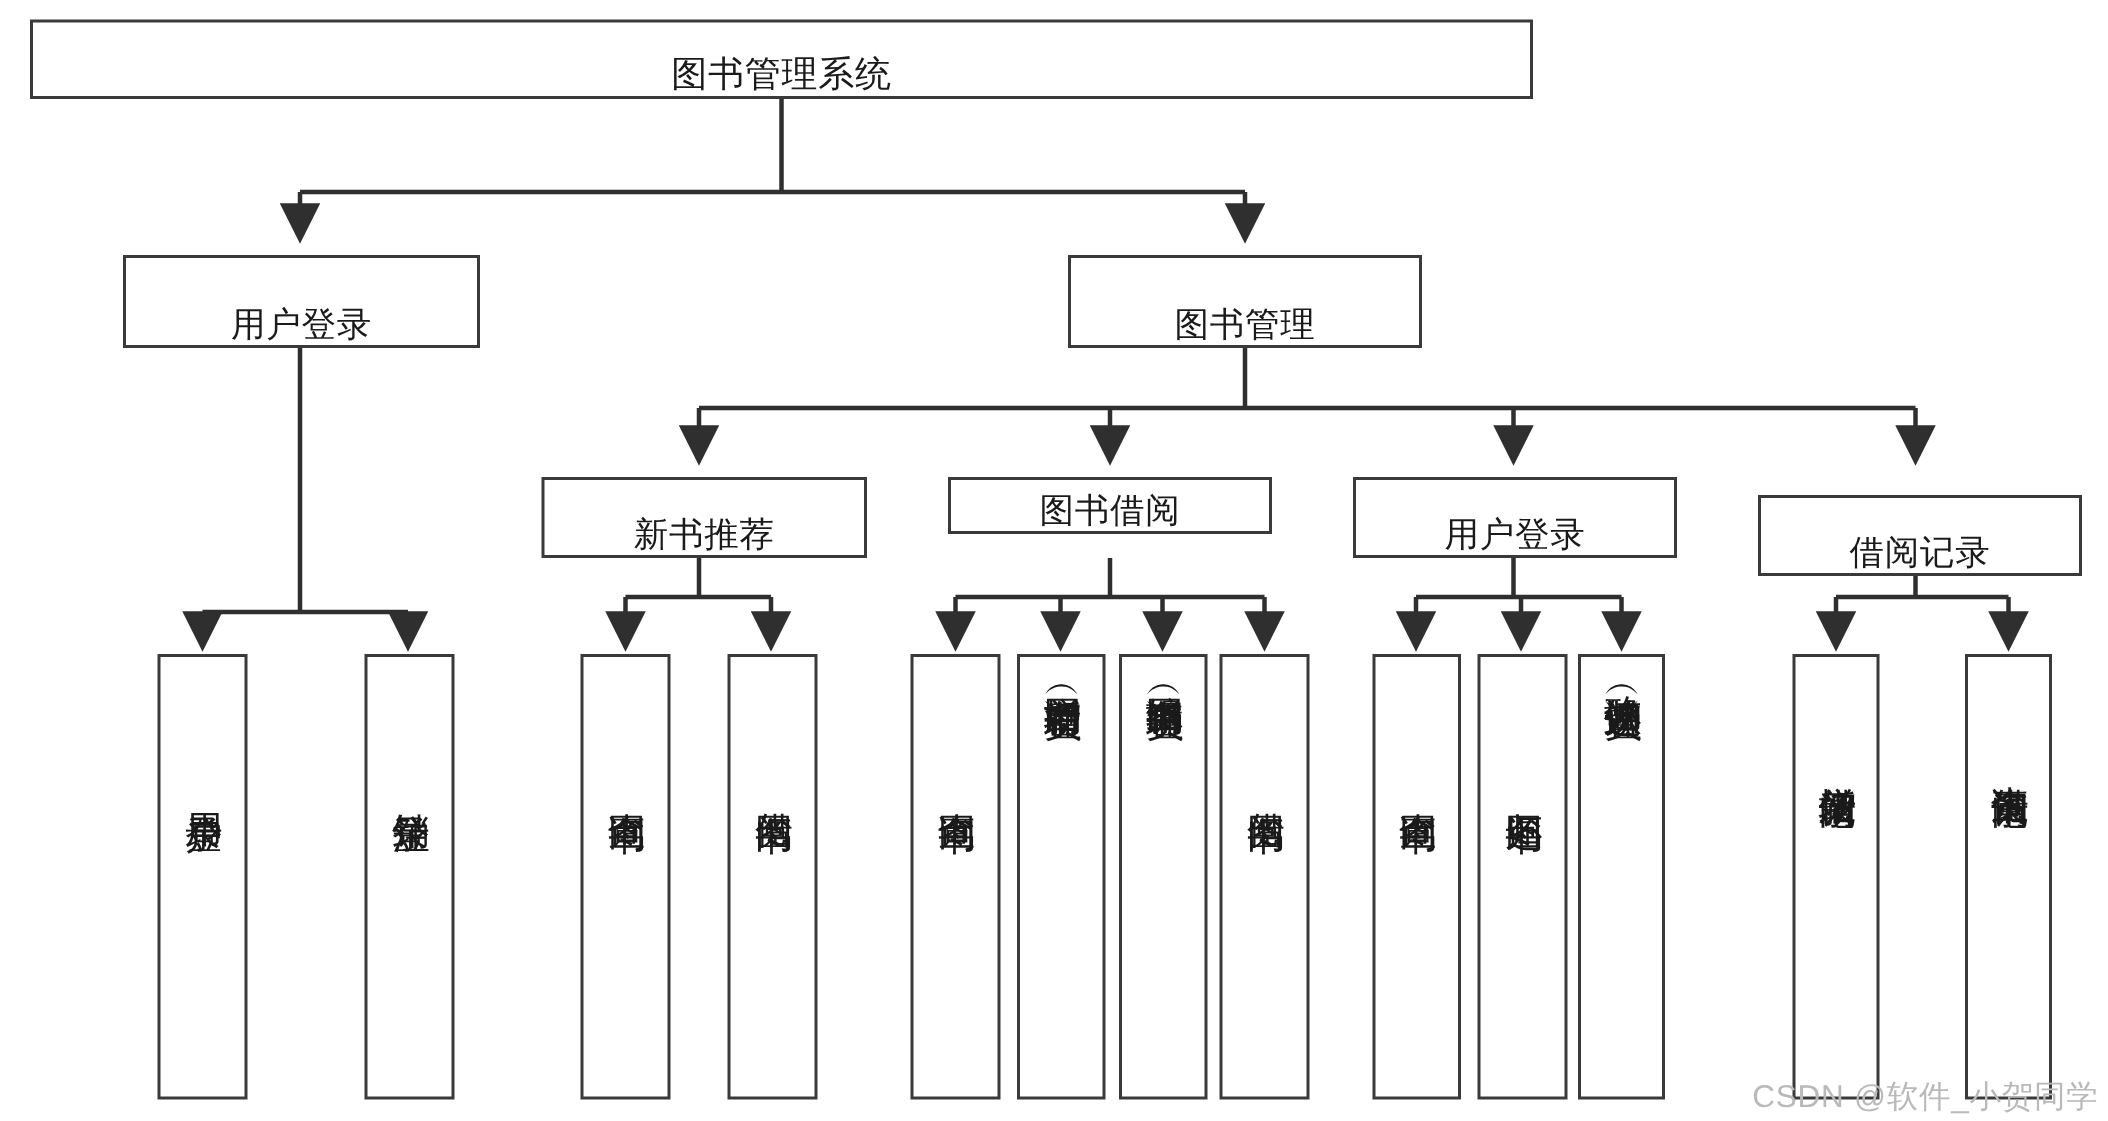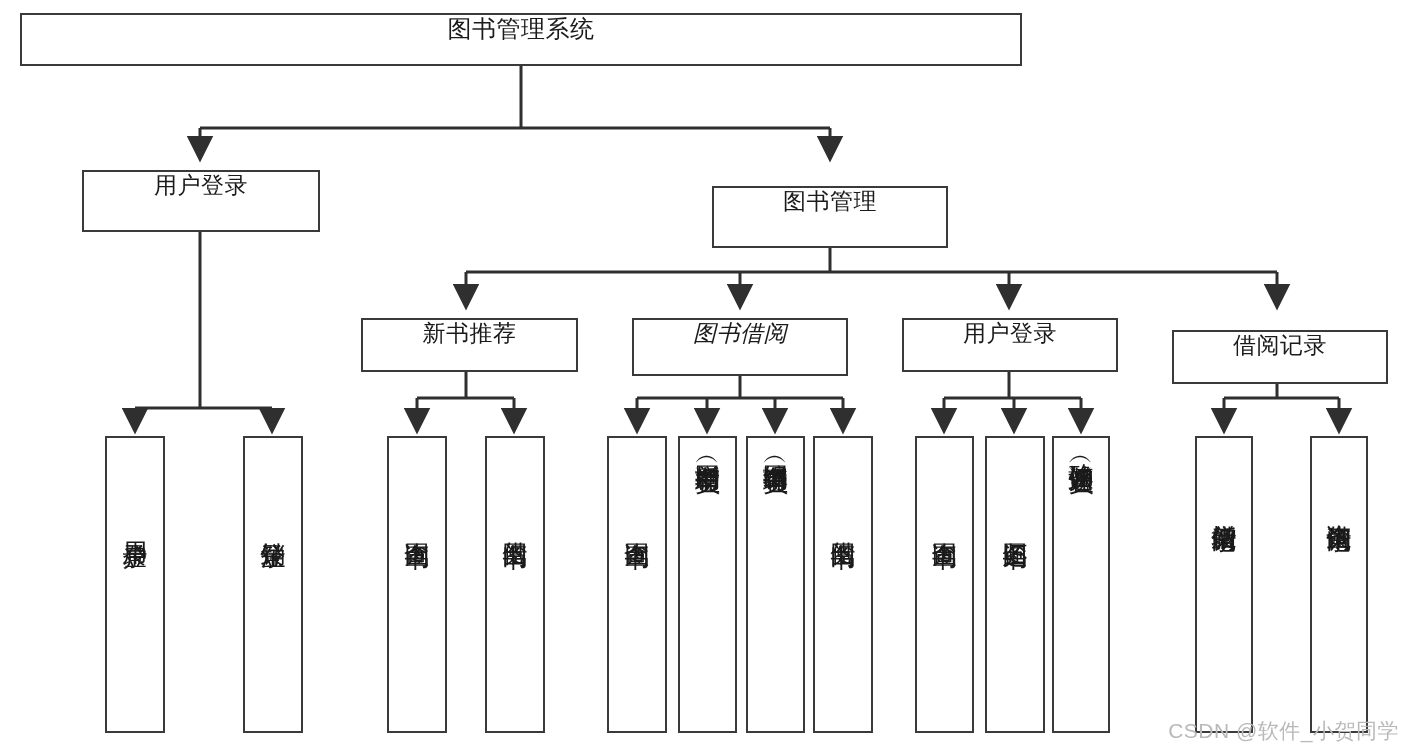--- a/index.html
+++ b/index.html
@@ -28,21 +28,21 @@
     width: 1405px;
     height: 747px;
     pointer-events: none;
   }
   .node {
     position: absolute;
     box-sizing: border-box;
     background: #ffffff;
     border: 2px solid #3a3a3a;
     display: flex;
-    align-items: flex-start;
+    align-items: flex-end;
     justify-content: center;
     color: #1a1a1a;
   }
   .node .label {
     display: block;
     text-align: center;
     line-height: 1.18;
     letter-spacing: 0.5px;
   }
   .node.horiz .label {
@@ -137,28 +137,28 @@
     </g>
   </svg>
 
   <div class="node root horiz" style="left:20px; top:13px; width:1002px; height:53px;">
     <span class="label">图书管理系统</span>
   </div>
 
   <div class="node horiz" style="left:82px; top:170px; width:238px; height:62px;">
     <span class="label">用户登录</span>
   </div>
-  <div class="node horiz" style="left:712px; top:186px; width:236px; height:62px;">
+  <div class="node horiz" style="left:712px; top:170px; width:236px; height:62px;">
     <span class="label">图书管理</span>
   </div>
 
   <div class="node horiz" style="left:361px; top:318px; width:217px; height:54px;font-family:Liberation Serif, serif;">
     <span class="label">新书推荐</span>
   </div>
-  <div class="node horiz" style="left:632px; top:318px; width:216px; height:58px;font-style:italic;">
+  <div class="node horiz" style="left:632px; top:318px; width:216px; height:38px;">
     <span class="label">图书借阅</span>
   </div>
   <div class="node horiz" style="left:902px; top:318px; width:216px; height:54px;">
     <span class="label">用户登录</span>
   </div>
   <div class="node horiz" style="left:1172px; top:330px; width:216px; height:54px;">
     <span class="label">借阅记录</span>
   </div>
 
   <div class="node vert pad-low" style="left:105px; top:436px; width:60px; height:297px;">

